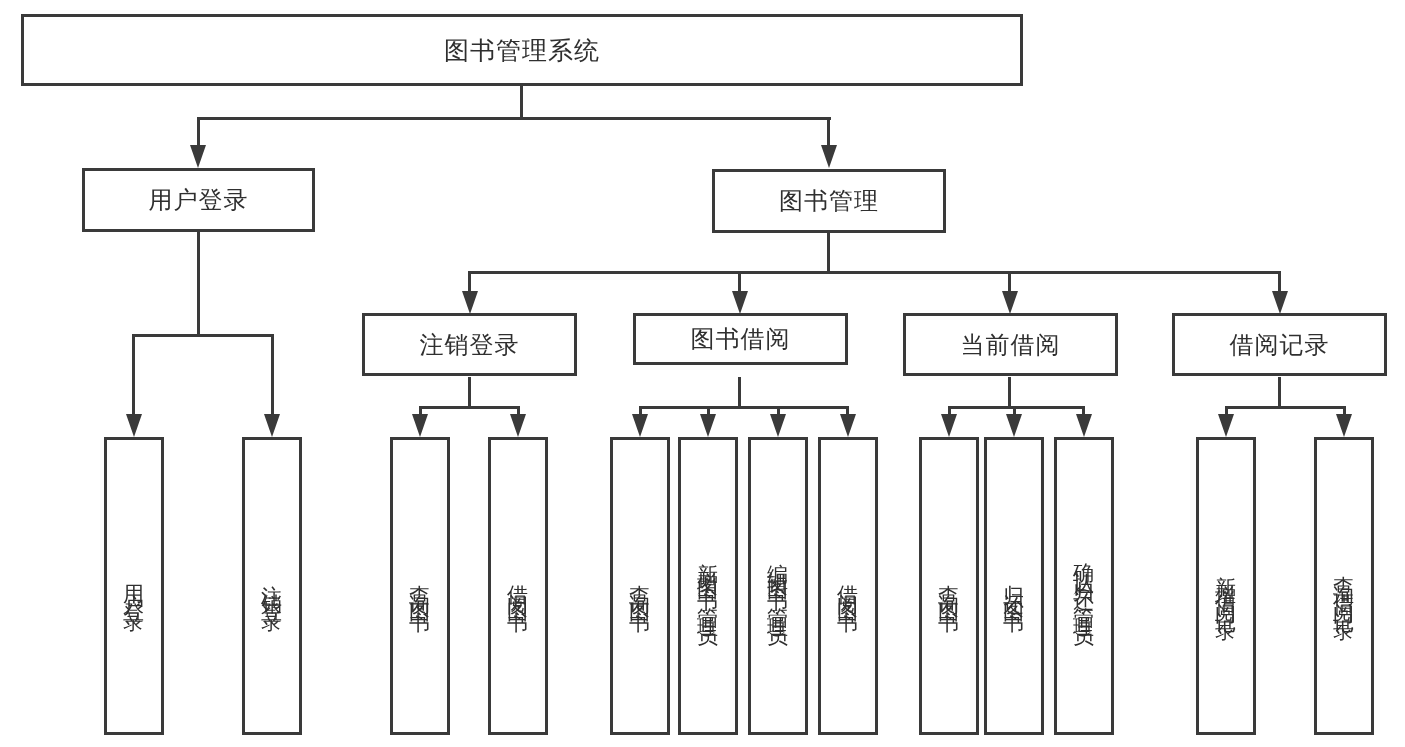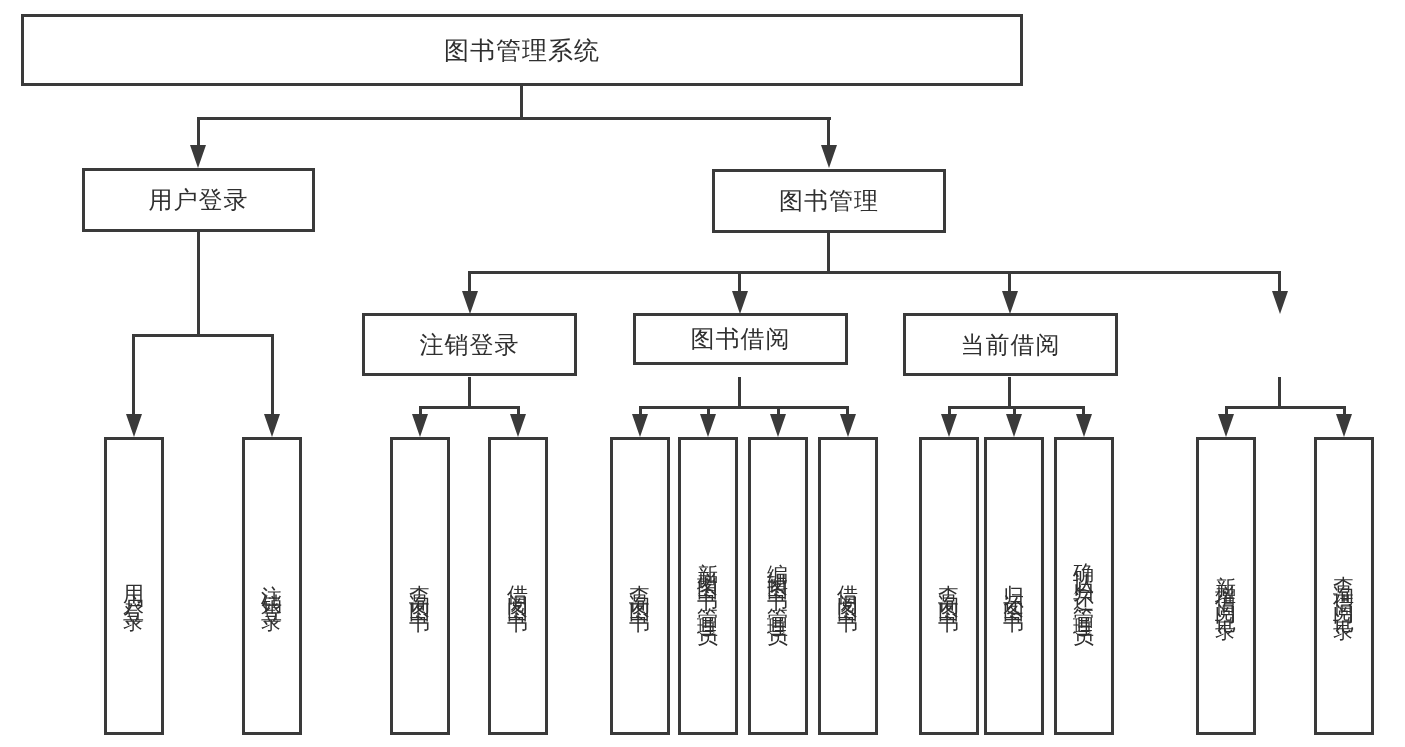--- a/index.html
+++ b/index.html
@@ -143,20 +143,23 @@
 
   <div class="box" style="left:362px;top:313px;width:215px;height:63px">
     <span class="hlabel">注销登录</span>
   </div>
   <div class="box" style="left:633px;top:313px;width:215px;height:52px">
     <span class="hlabel">图书借阅</span>
   </div>
   <div class="box" style="left:903px;top:313px;width:215px;height:63px">
     <span class="hlabel">当前借阅</span>
   </div>
+  <div class="box" style="left:1172px;top:313px;width:215px;height:63px">
+    <span class="hlabel">借阅记录</span>
+  </div>
 
   <div class="box" style="left:104px;top:437px;width:60px;height:298px">
     <span class="vtext">用户登录</span>
   </div>
   <div class="box" style="left:242px;top:437px;width:60px;height:298px">
     <span class="vtext">注销登录</span>
   </div>
 
   <div class="box" style="left:390px;top:437px;width:60px;height:298px">
     <span class="vtext">查询图书</span>

